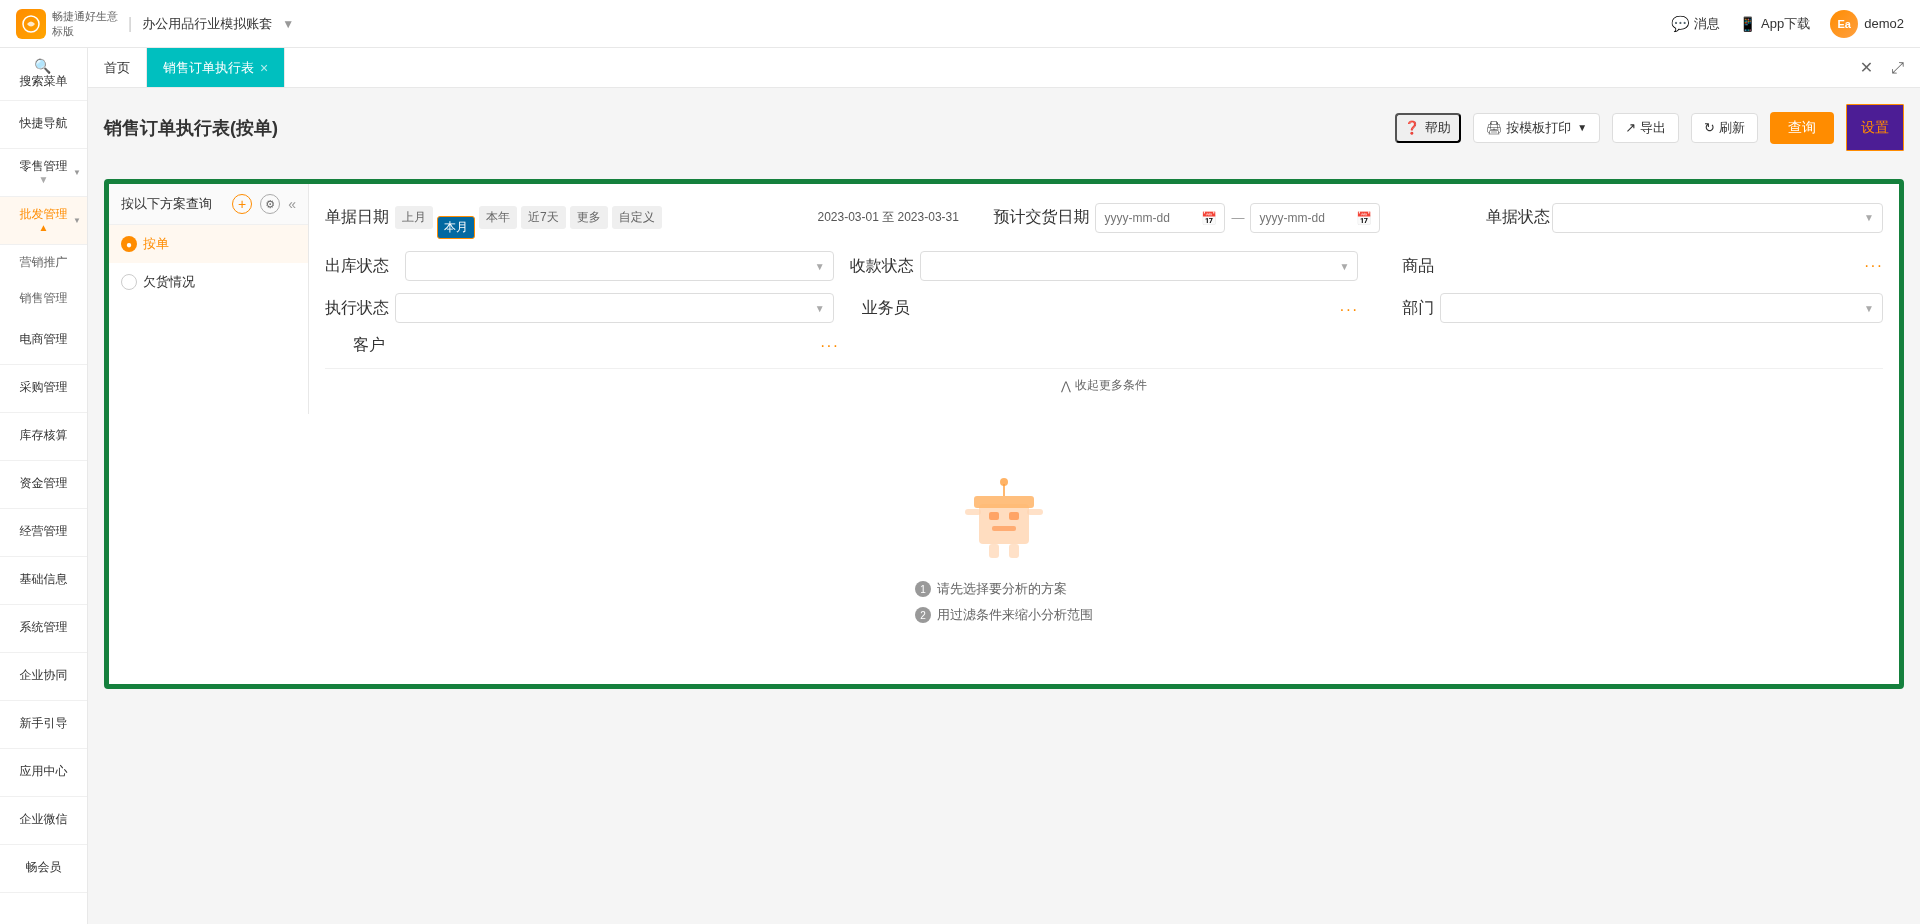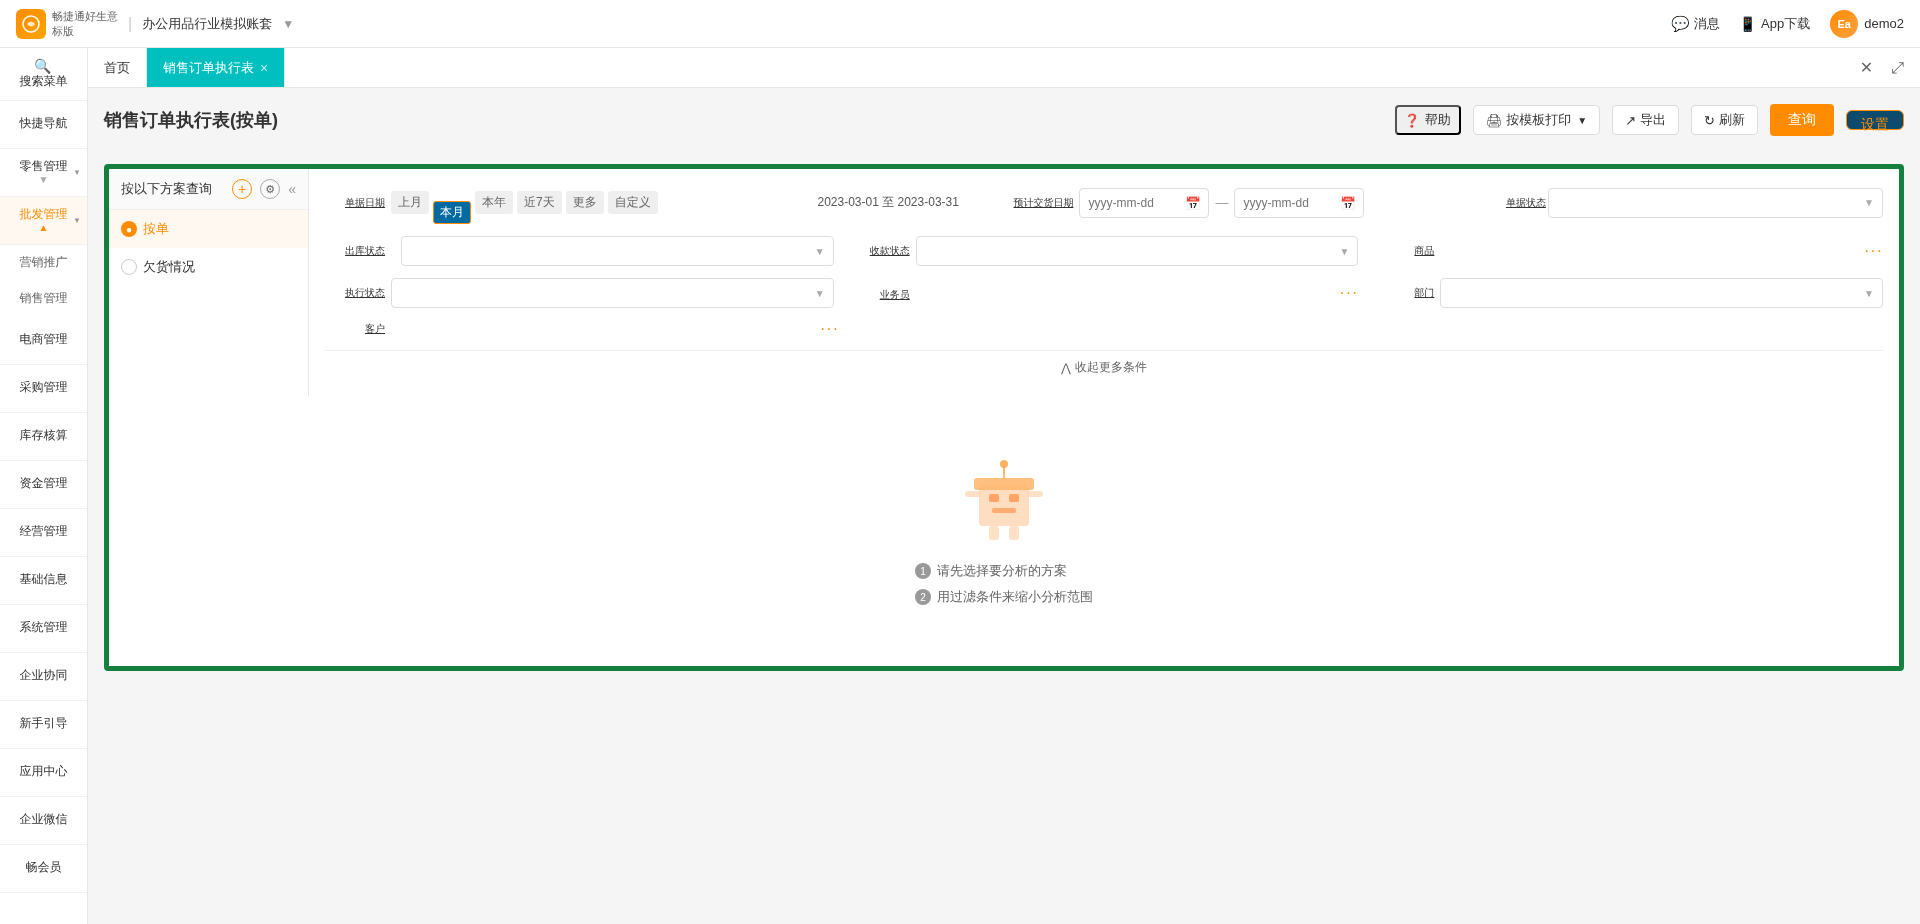--- a/index.html
+++ b/index.html
@@ -323,26 +323,25 @@
       flex: 1;
       padding: 12px 16px;
     }
     .filter-row {
       display: flex;
       align-items: center;
       gap: 16px;
       margin-bottom: 12px;
     }
     .filter-label {
-      font-size: 10px;
+      font-size: 16px;
       color: #333;
       white-space: nowrap;
       min-width: 60px;
       text-align: right;
-      text-decoration: underline;
     }
     .filter-select {
       flex: 1;
       height: 30px;
       border: 1px solid #ddd;
       border-radius: 4px;
       padding: 0 8px;
       font-size: 12px;
       outline: none;
       background: #fff;
@@ -457,28 +456,28 @@
       background: #ff8c00;
       color: #fff;
       border: none;
       border-radius: 4px;
       padding: 6px 18px;
       font-size: 14px;
       cursor: pointer;
       height: 32px;
     }
     .set-btn {
-      background: #0c4a6e;
+      background: #4c1d95;
       color: #ff8c00;
       border: 1px solid #ff8c00;
-      border-radius: 6px;
+      border-radius: 1px;
       padding: 5px 14px;
       font-size: 14px;
       cursor: pointer;
-      height: 20px;
+      height: 47px;
     }
 
     .no-data-area {
       display: flex;
       flex-direction: column;
       align-items: center;
       justify-content: center;
       padding: 60px 20px;
       gap: 16px;
     }

